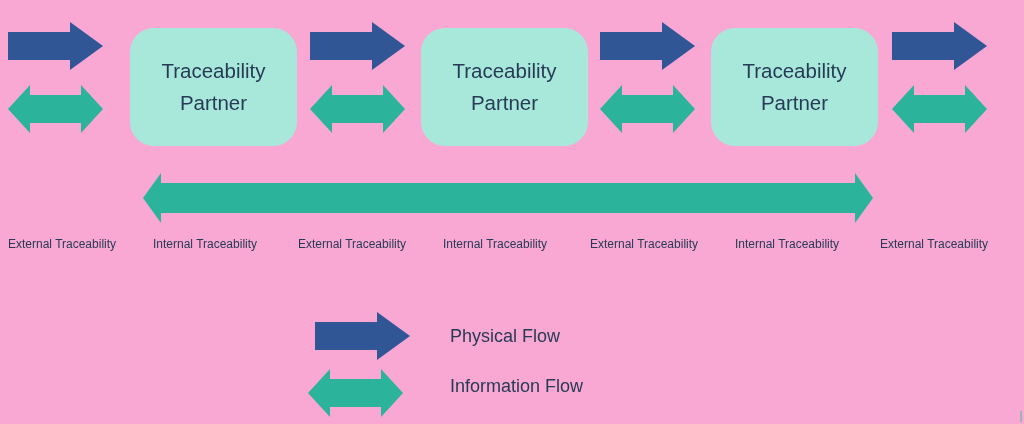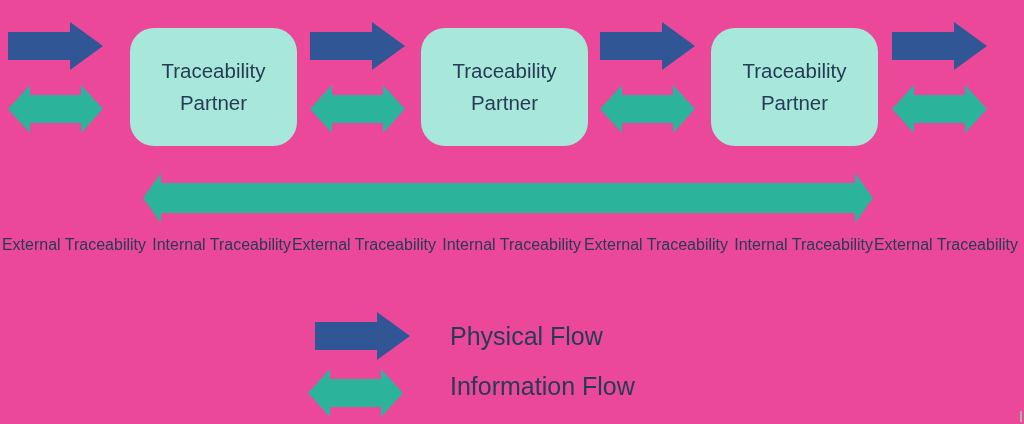--- a/index.html
+++ b/index.html
@@ -7,49 +7,50 @@
     --teal:#2bb49b;
     --mint:#a7e8da;
     --navy:#273a56;
     --stray:#9fb3b1;
   }
   html,body{margin:0;padding:0;background:#fff;}
   .canvas{
     position:relative;
     width:1024px;
     height:424px;
-    background:#ec4899;
+    background:#f9a8d4;
     font-family:"Liberation Sans", sans-serif;
     overflow:hidden;
   }
   .abs{position:absolute;}
   .arrow-blue polygon{fill:var(--blue);}
   .arrow-teal polygon{fill:var(--teal);}
   .partner-box{
     width:167px;height:118px;
     background:var(--mint);
     border-radius:24px;
     display:flex;align-items:center;justify-content:center;
     text-align:center;
     color:var(--navy);
     font-size:20.5px;
     line-height:1.55;
     padding:0 14px;
     box-sizing:border-box;
   }
   .trace-label{
     width:146px;
-    text-align:right;
+    text-align:left;
     color:var(--navy);
-    font-size:16px;
+    font-size:12px;
     line-height:31px;
+    padding-left:8px;
   }
   .legend-text{
     color:var(--navy);
-    font-size:25px;
+    font-size:18px;
     line-height:28px;
     white-space:nowrap;
   }
   .stray{
     width:2px;height:11px;
     background:var(--stray);
   }
 </style>
 </head>
 <body>

